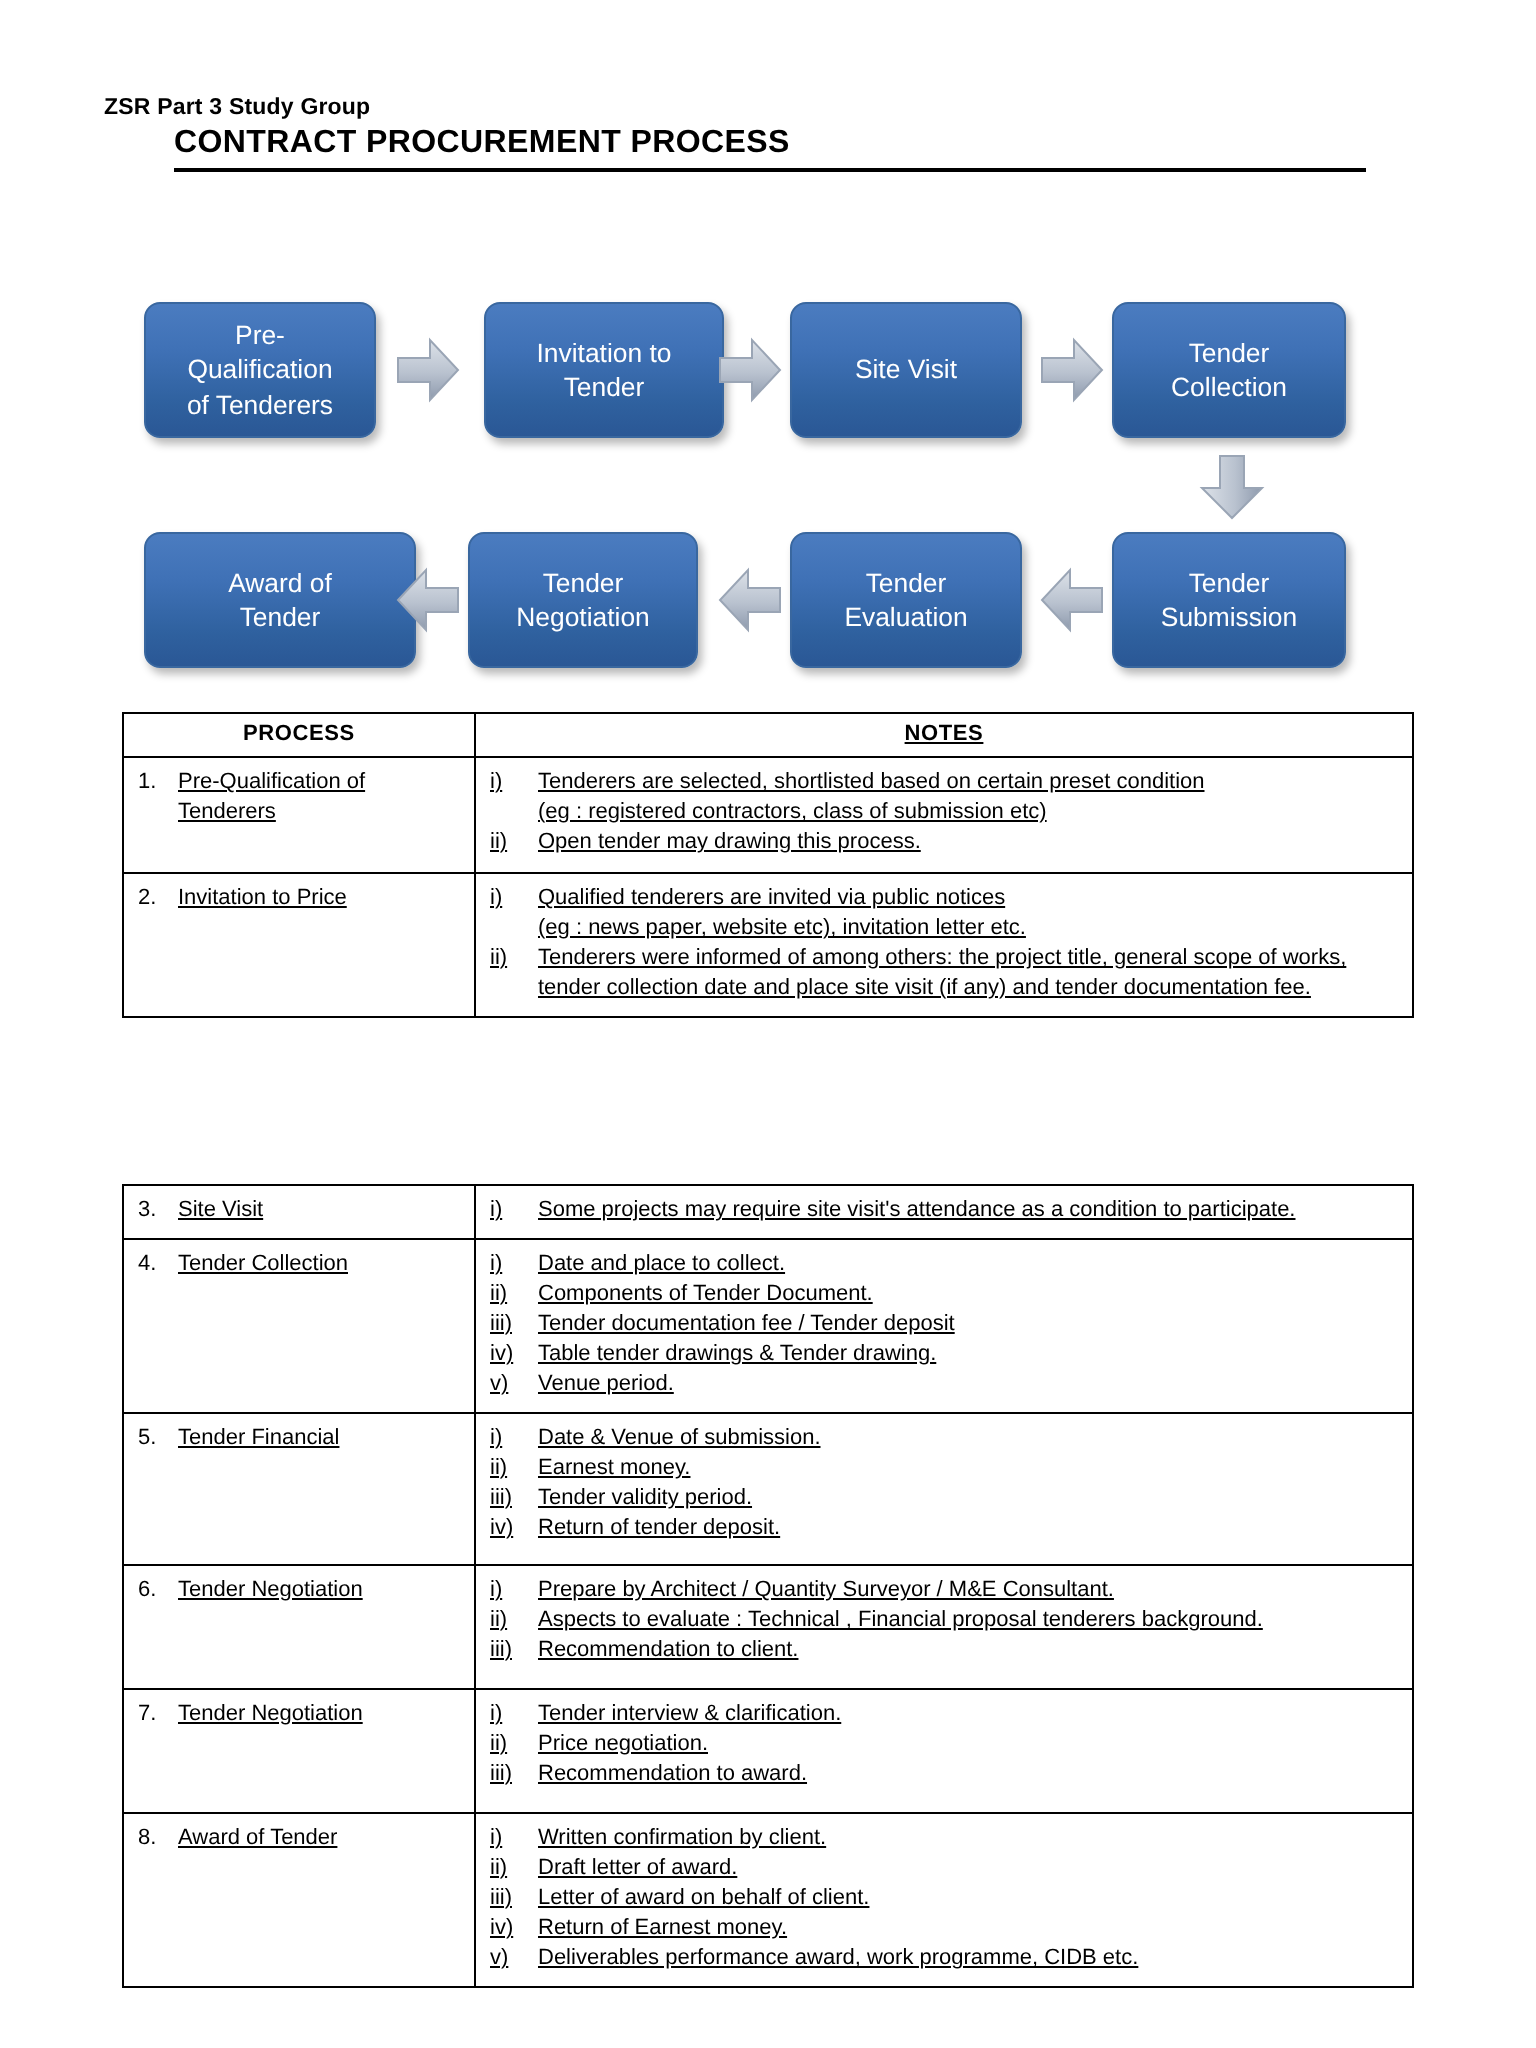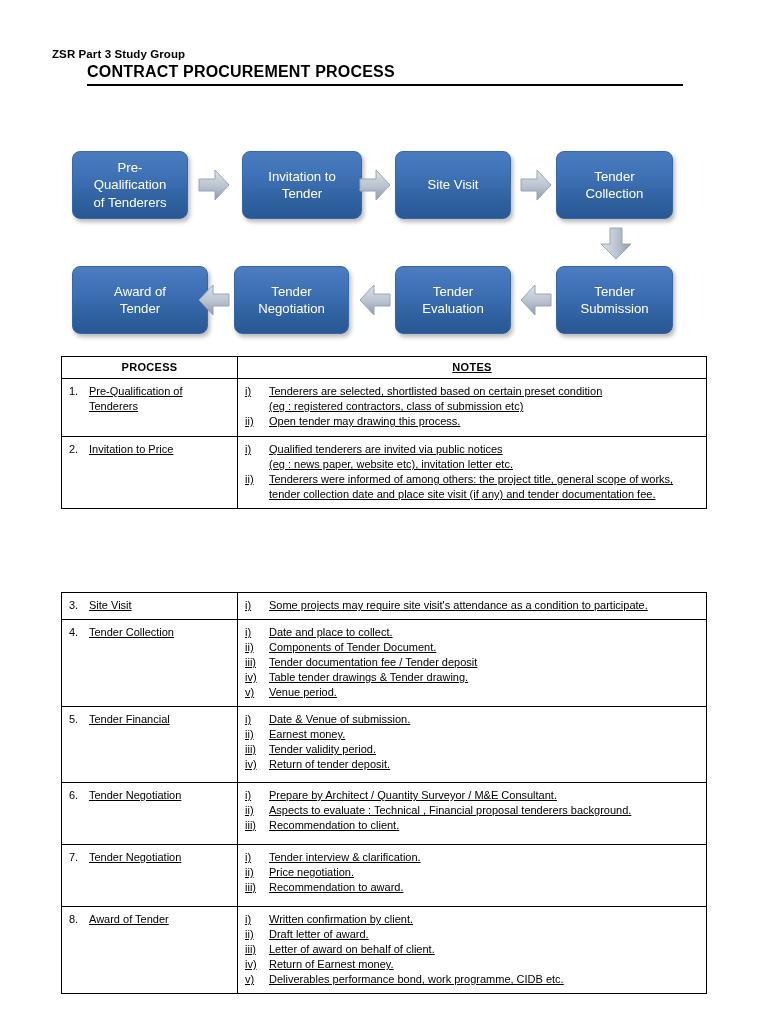--- a/index.html
+++ b/index.html
@@ -414,21 +414,21 @@
               <div class="note-row">
                 <span class="note-rn">iii)</span>
                 <span class="note-txt">Letter of award on behalf of client.</span>
               </div>
               <div class="note-row">
                 <span class="note-rn">iv)</span>
                 <span class="note-txt">Return of Earnest money.</span>
               </div>
               <div class="note-row">
                 <span class="note-rn">v)</span>
-                <span class="note-txt">Deliverables performance bond, work programme, CIDB etc.</span>
+                <span class="note-txt">Deliverables performance award, work programme, CIDB etc.</span>
               </div>
             </div>
           </td>
         </tr>
       </tbody>
   </table>
 
 </div>
 
 </body></html>

